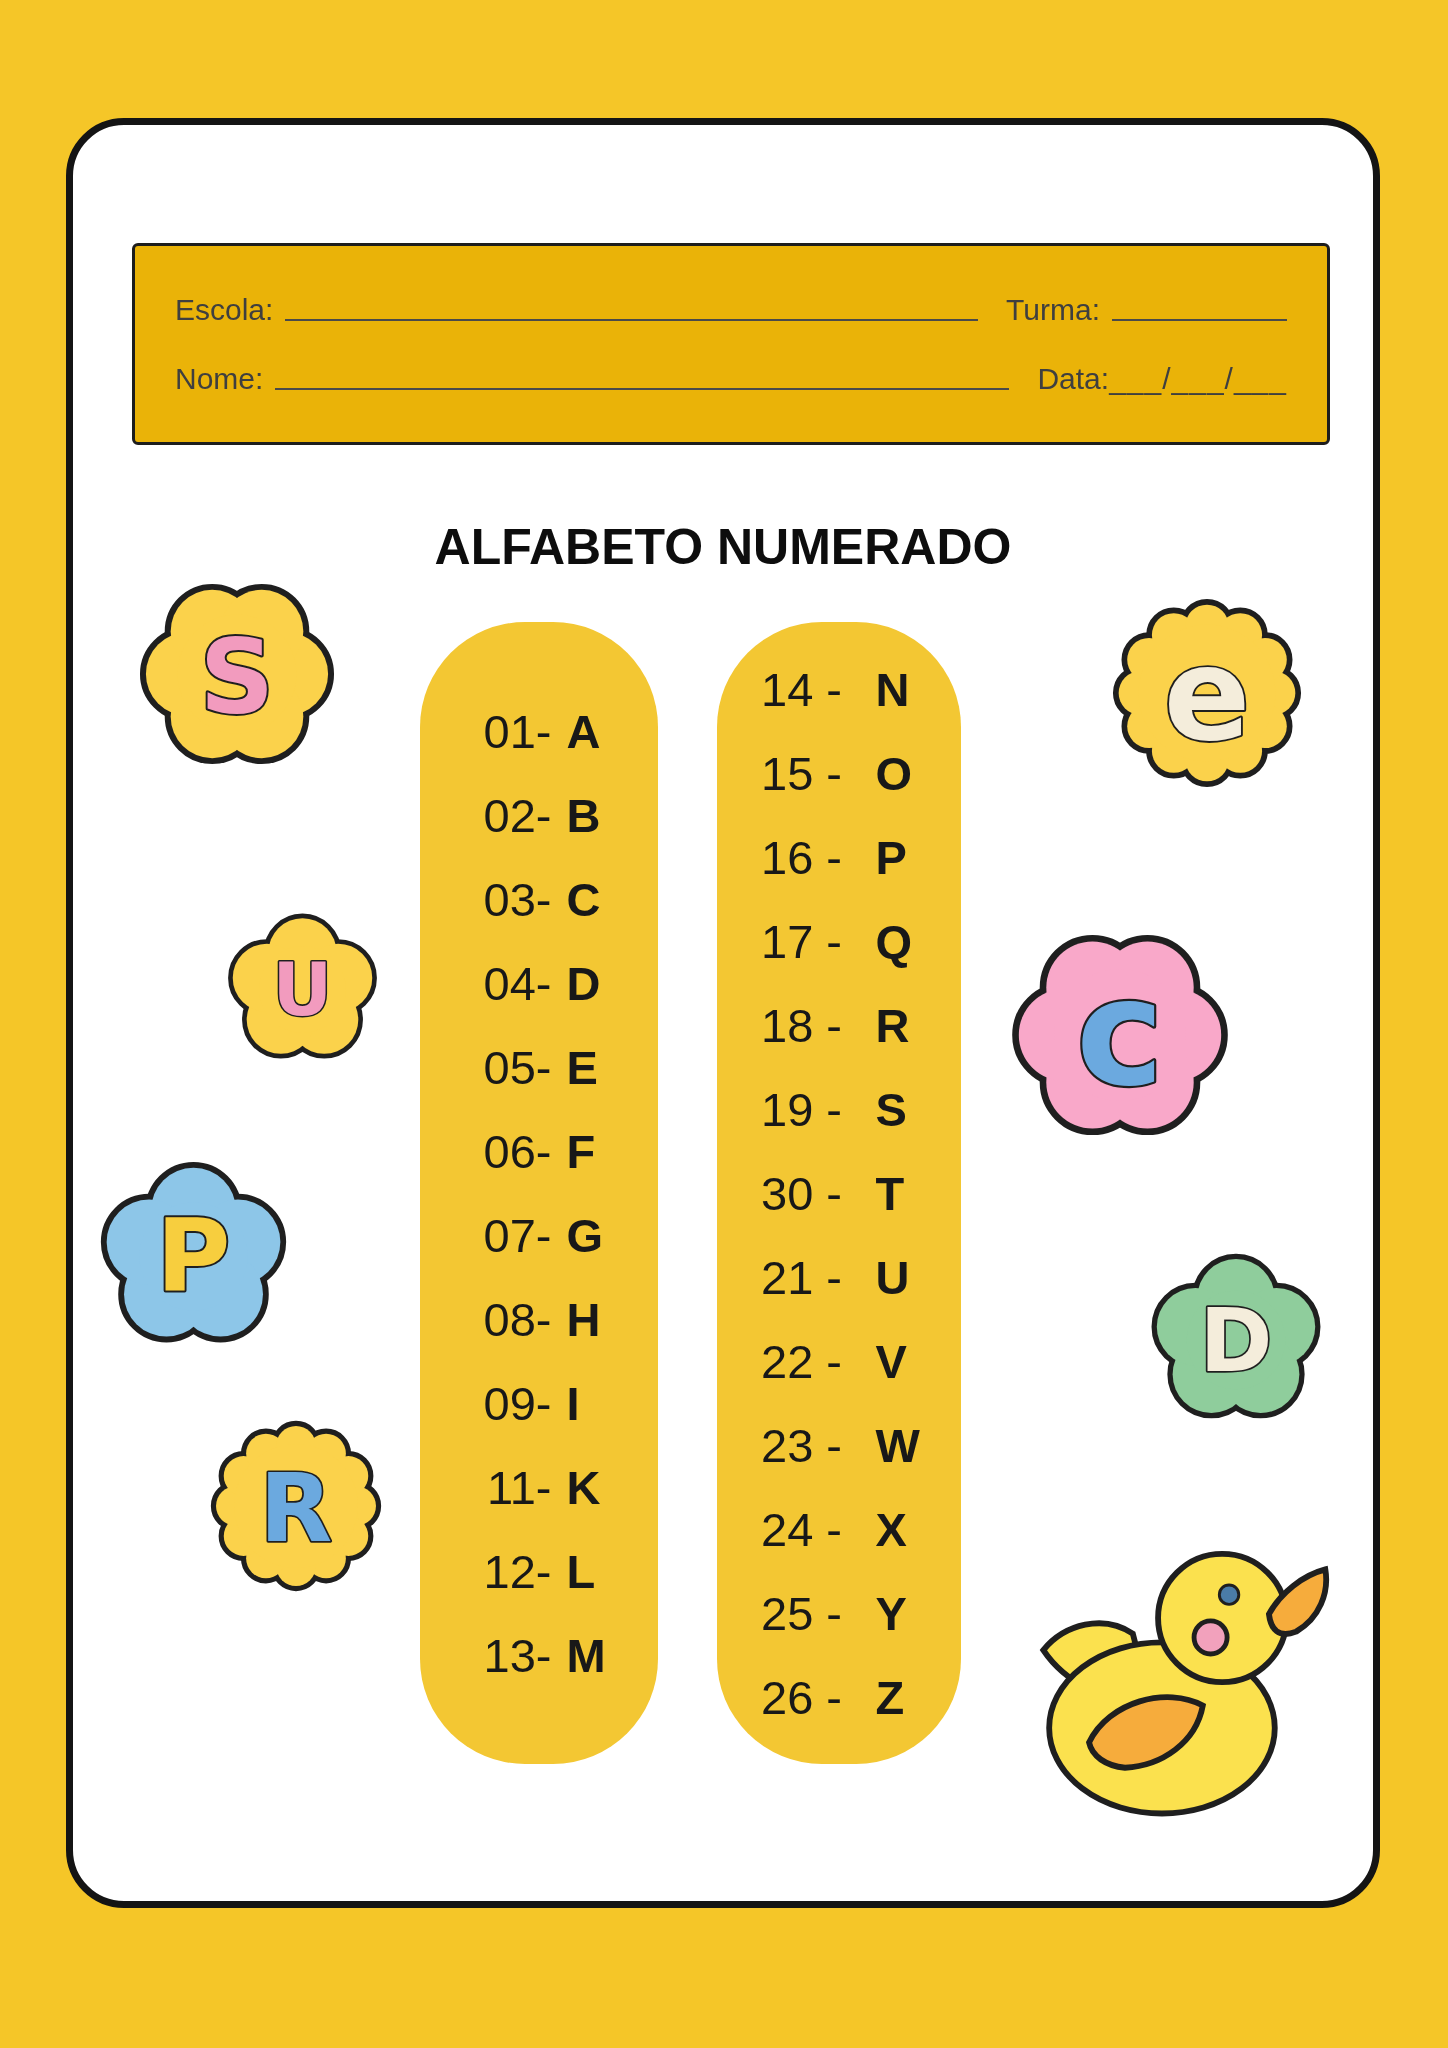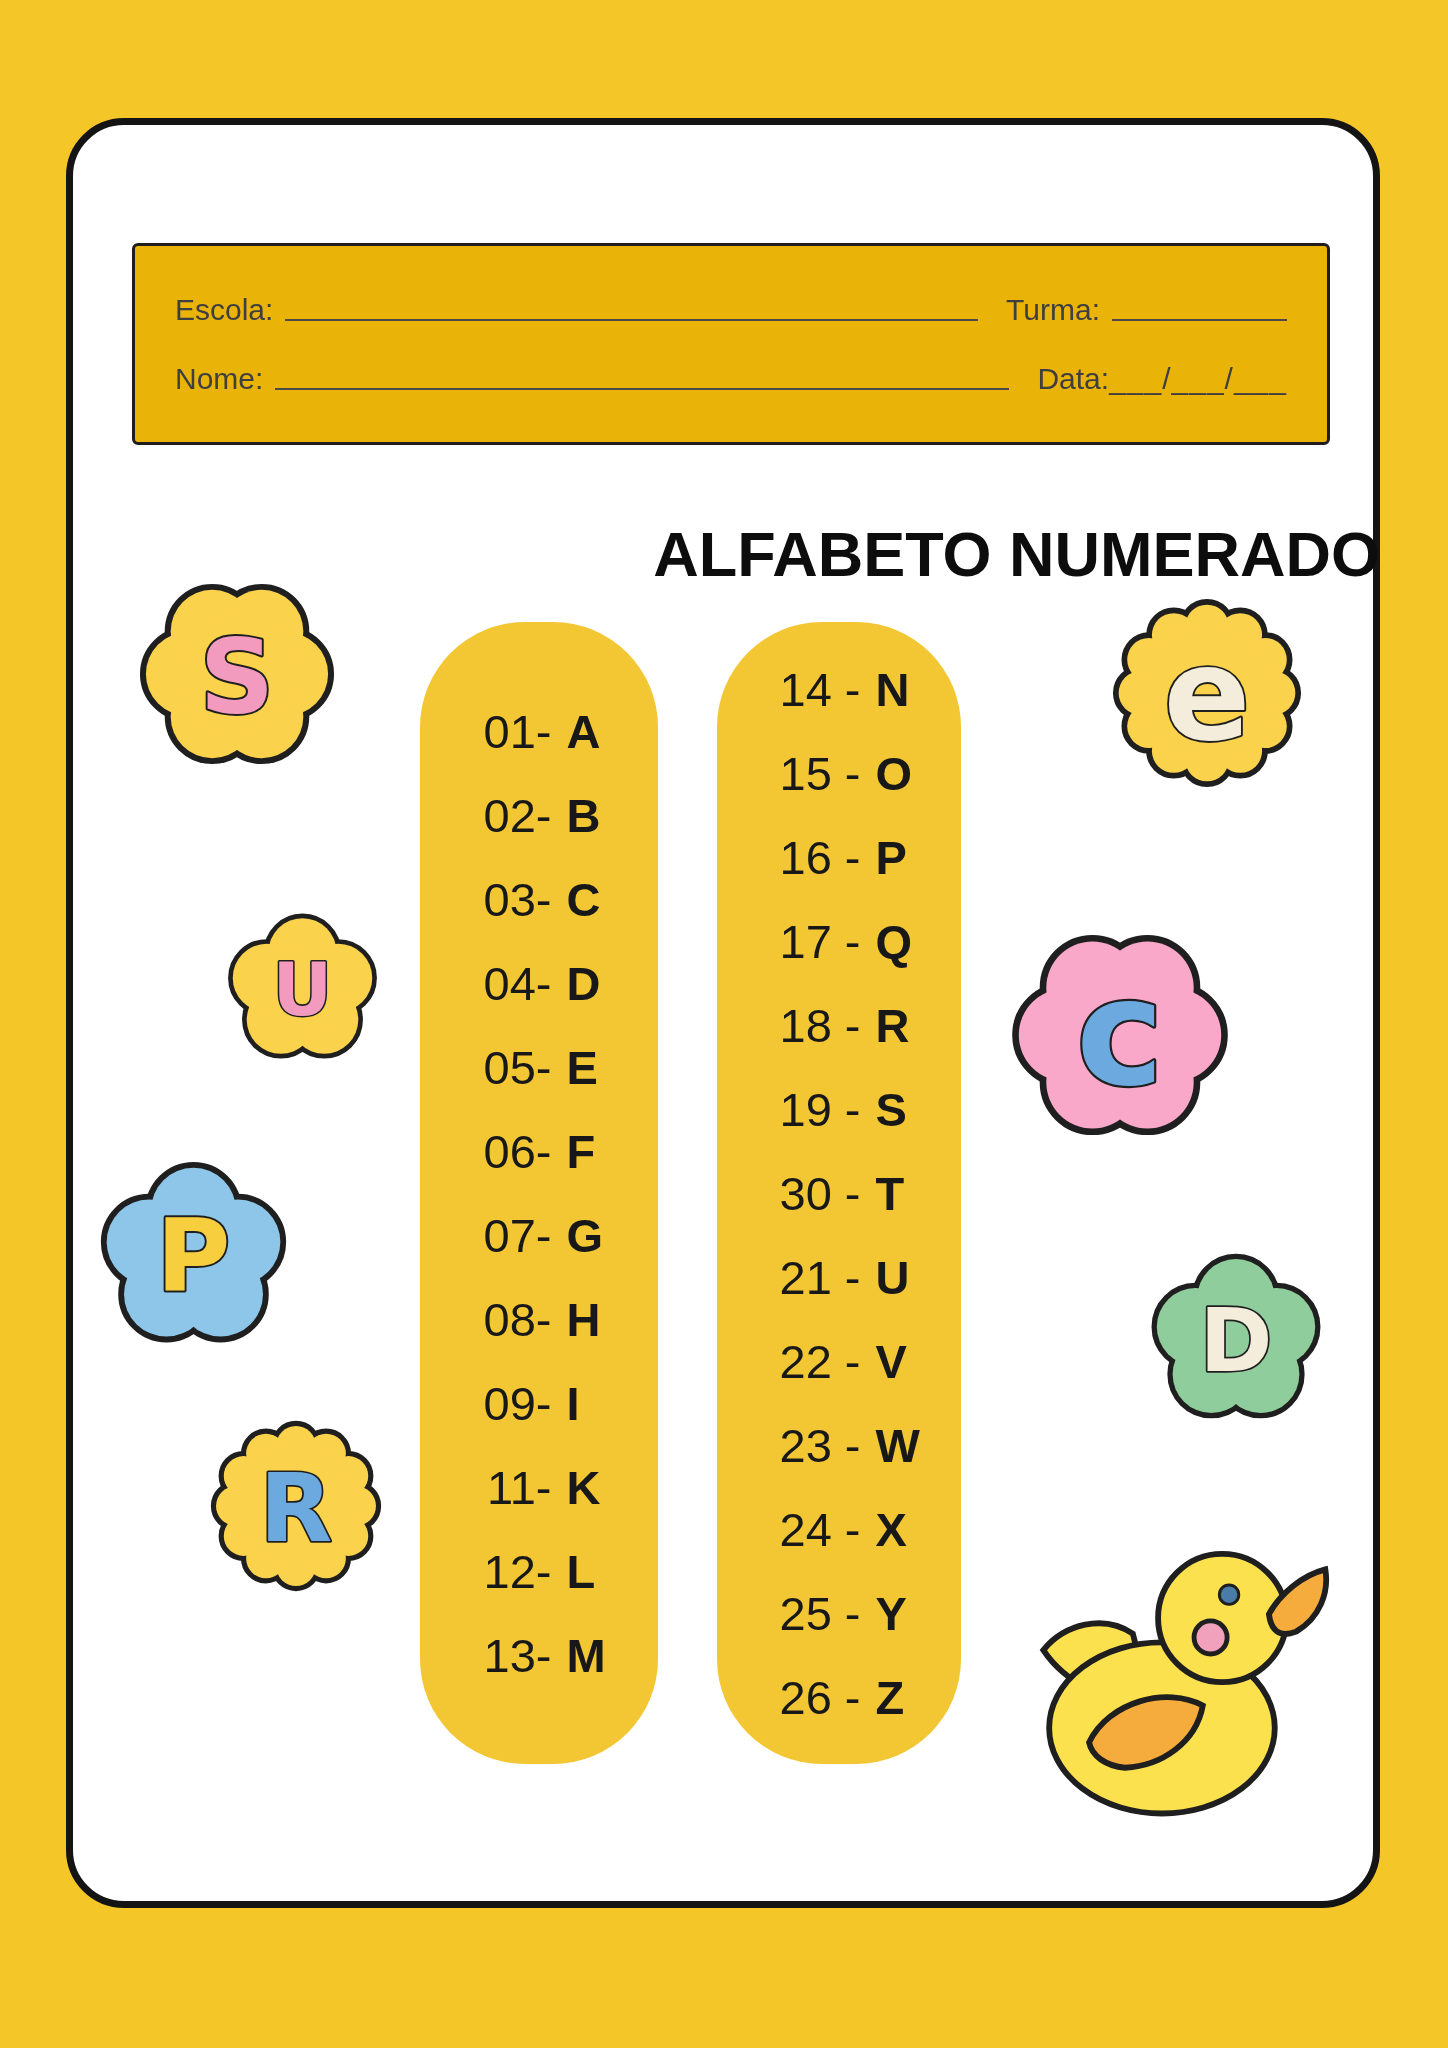--- a/index.html
+++ b/index.html
@@ -22,36 +22,36 @@
   }
   .form-row { display:flex; align-items:flex-end; font-size:30px; color:#3F3F3F; line-height:1.1; }
   .form-label { white-space:nowrap; }
   .blank-line { flex:1 1 auto; border-bottom:2.5px solid #4a4a4a; margin:0 0 5px 12px; }
   .blank-line.short { flex:0 0 175px; }
   .right-label { margin-left:28px; white-space:nowrap; }
   .date-blank { white-space:nowrap; letter-spacing:1px; color:#3F3F3F; }
 
   .title {
     position:absolute; left:66px; top:518px; width:1314px;
-    text-align:right; font-size:63px; font-weight:800; color:#0d0d0d;
+    text-align:center; font-size:50px; font-weight:800; color:#0d0d0d;
     letter-spacing:0px;
   }
 
   
   .alpha-col {
     position:absolute; top:622px; height:1142px; background:#F3C733;
     border-radius:105px; display:flex; flex-direction:column;
     justify-content:center; padding:14px 4px;
   }
   .col-1 { left:420px; width:238px; }
   .col-2 { left:717px; width:244px; }
   .alpha-row { height:84px; display:flex; align-items:center; justify-content:center; font-size:47px; color:#181818; }
   .alpha-row .num { text-align:right; font-weight:400; white-space:pre; }
   .col-1 .num { width:100px; }
-  .col-2 .num { width:118px; }
+  .col-2 .num { width:118px;text-align:center; }
   .alpha-row .letter { width:60px; text-align:left; margin-left:15px; font-weight:700; }
 
   
   .sticker { position:absolute; }
   .sticker svg { width:100%; height:100%; display:block; overflow:visible; }
   .oline { fill:none; stroke:#1f1f1f; stroke-width:12; }
   .sticker-letter {
     font-family:"DejaVu Sans", sans-serif; font-weight:bold;
     paint-order:stroke; stroke:#1f1f1f; stroke-width:4px; stroke-linejoin:round;
     text-anchor:middle; dominant-baseline:central;

